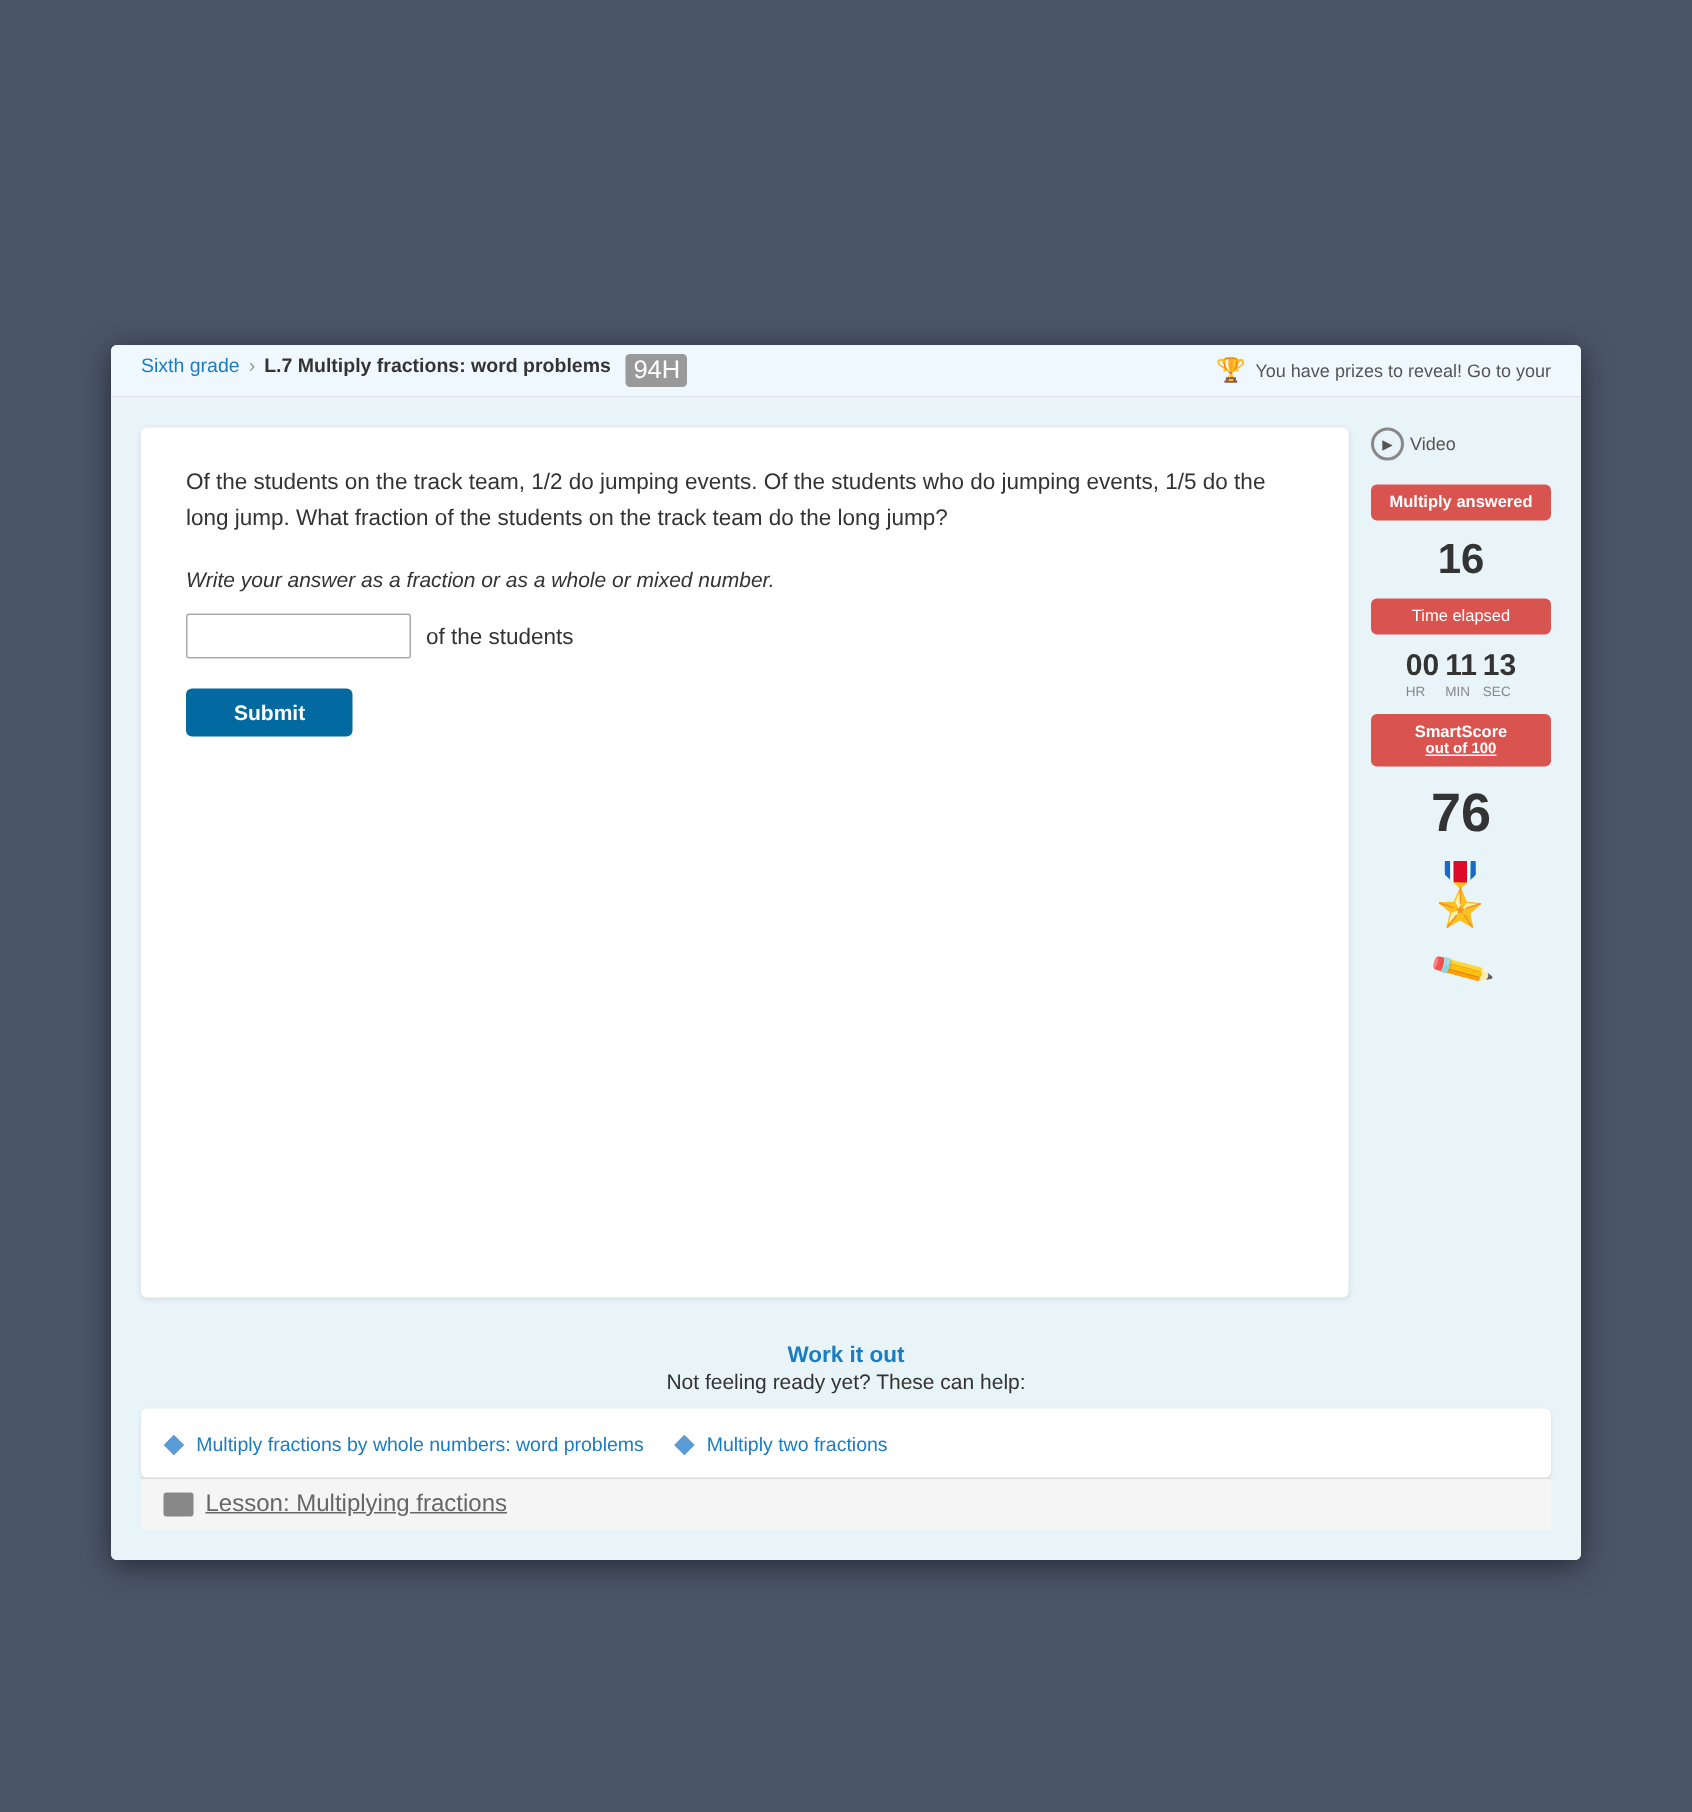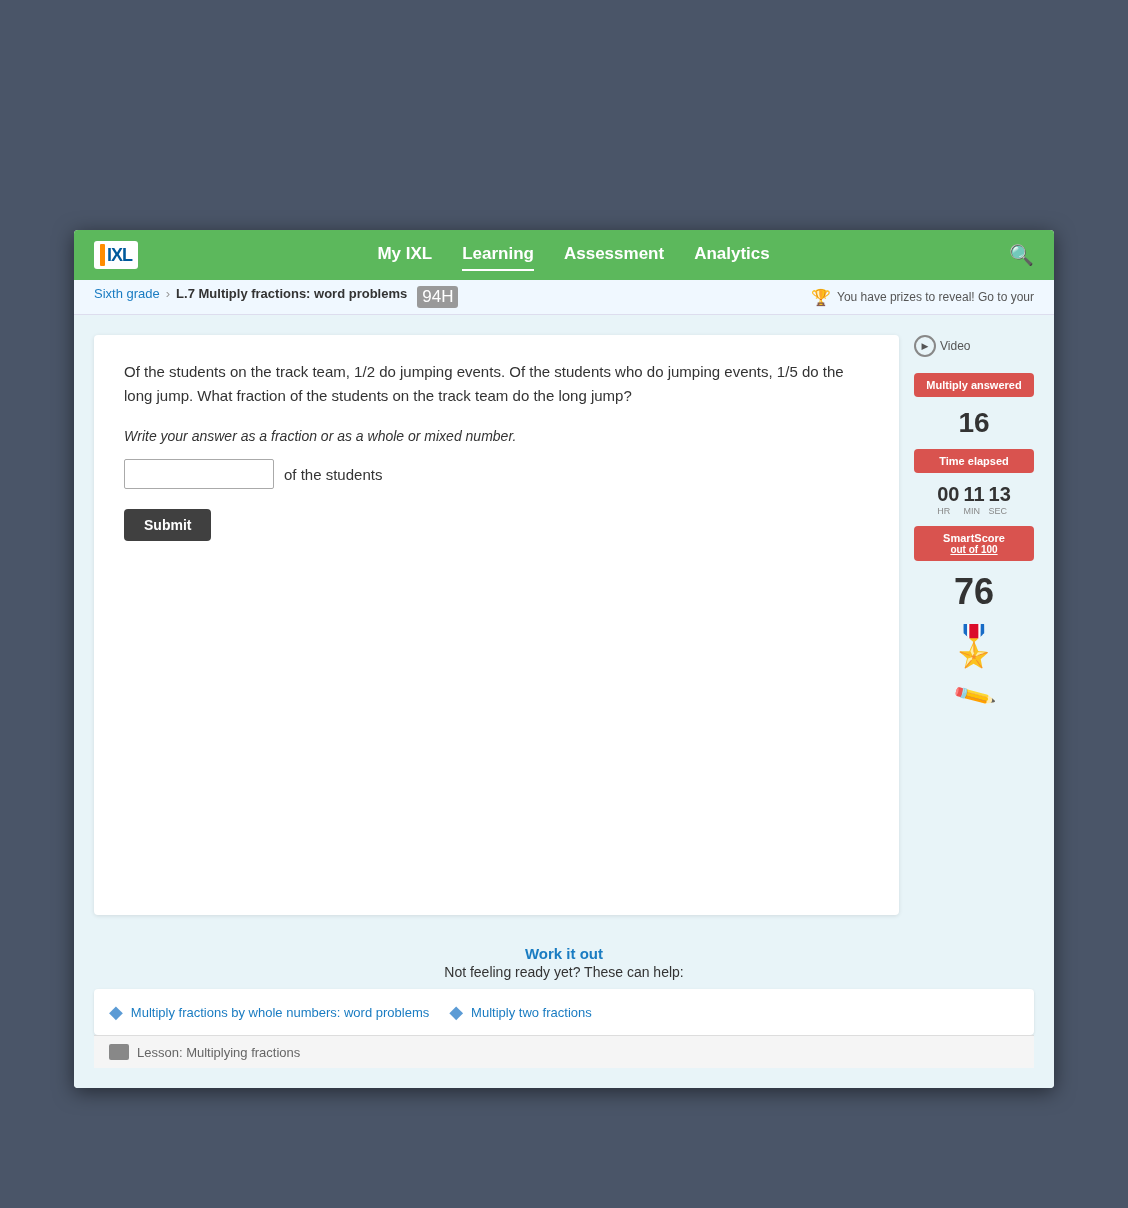--- a/index.html
+++ b/index.html
@@ -183,25 +183,25 @@
       padding: 0 6px;
       font-size: 14px;
     }
 
     .of-students-label {
       font-size: 15px;
       color: #333;
     }
 
     .submit-btn {
-      background: #404040;
+      background: #0369a1;
       color: #fff;
       border: none;
       border-radius: 4px;
-      padding: 8px 20px;
+      padding: 8px 32px;
       font-size: 14px;
       font-weight: 600;
       cursor: pointer;
     }
 
     
     .right-sidebar {
       width: 120px;
       display: flex;
       flex-direction: column;
@@ -246,21 +246,21 @@
       color: #333;
     }
 
     .time-elapsed-box {
       background: #d9534f;
       color: #fff;
       border-radius: 4px;
       padding: 6px 10px;
       text-align: center;
       font-size: 11px;
-      font-weight: 700;
+      font-weight: 400;
       width: 100%;
     }
 
     .time-display {
       display: flex;
       gap: 4px;
       justify-content: center;
       align-items: baseline;
     }
 
@@ -364,50 +364,38 @@
     }
 
     .lesson-icon-small {
       width: 20px;
       height: 16px;
       background: #888;
       border-radius: 2px;
     }
 
     .lesson-text {
-      font-size: 13px;
+      font-size: 16px;
       color: #666;
+      text-decoration: underline;
     }
 
     .video-questions-row {
       display: flex;
       align-items: flex-start;
       justify-content: space-between;
       width: 100%;
       margin-bottom: 6px;
     }
   </style>
 </head>
 <body>
 
 <div class="browser-window">
 
-  <div class="top-nav">
-    <div class="ixl-logo">
-      <div class="bar"></div>
-      <span class="text">IXL</span>
-    </div>
-    <div class="nav-links">
-      <a class="nav-link">My IXL</a>
-      <a class="nav-link active">Learning</a>
-      <a class="nav-link">Assessment</a>
-      <a class="nav-link">Analytics</a>
-    </div>
-    <div class="search-icon-nav">🔍</div>
-  </div>
 
   <div class="breadcrumb-bar">
     <div class="breadcrumb">
       <span class="link">Sixth grade</span>
       <span class="chevron">›</span>
       <span class="current">L.7 Multiply fractions: word problems</span>
       <span class="badge">94H</span>
     </div>
     <div class="prizes-notice">
       <span class="trophy-icon">🏆</span>

